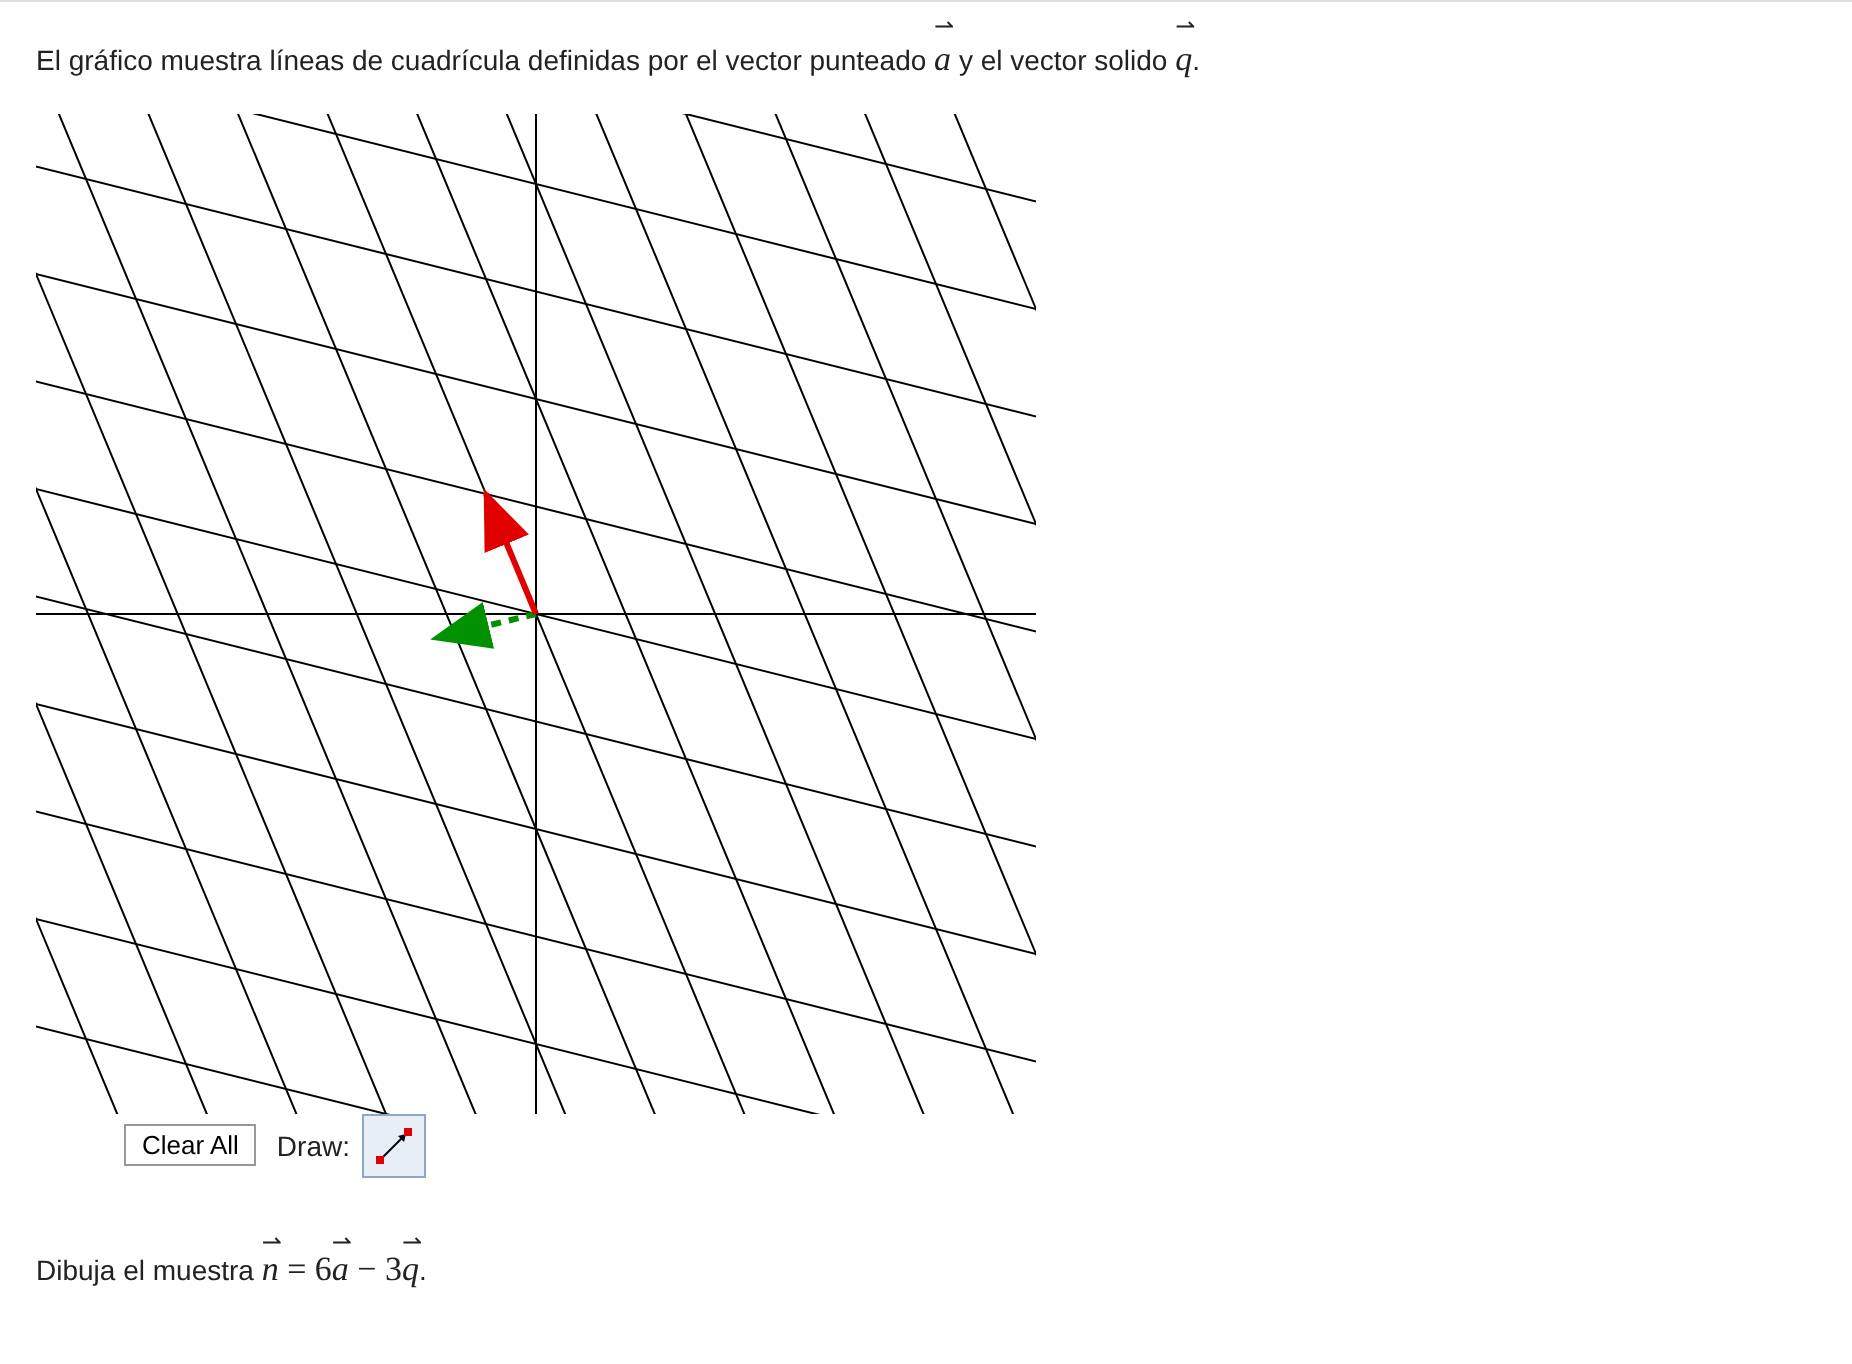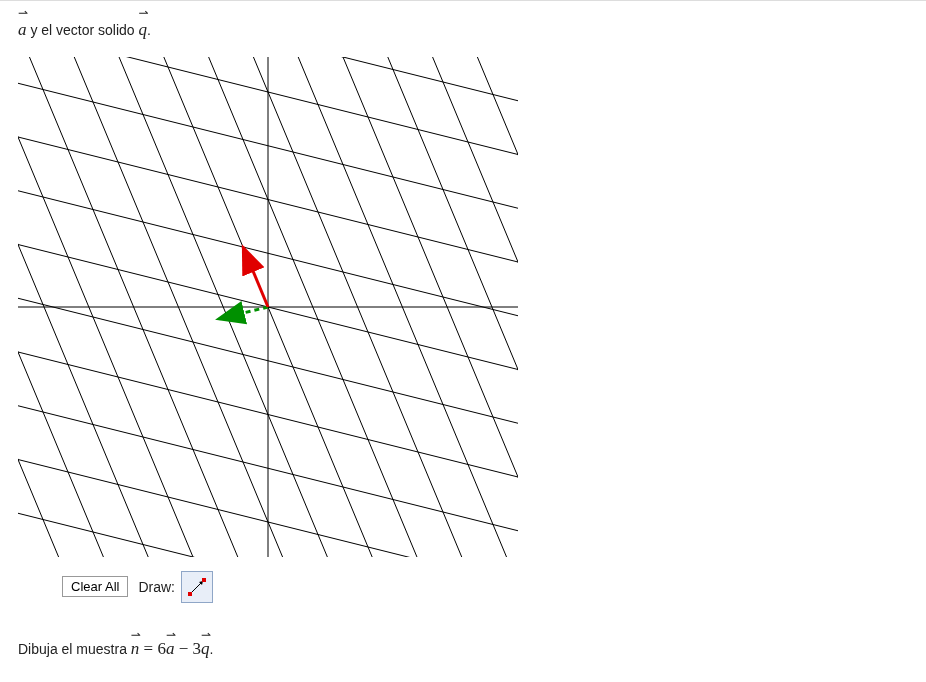--- a/index.html
+++ b/index.html
@@ -43,21 +43,21 @@
       text-align: center;
     }
     .graph {
       display: block;
       margin-left: 0px;
     }
     .controls {
       display: flex;
       align-items: center;
       gap: 6px;
-      margin-top: 14px;
+      margin-top: 0;
       margin-left: 10px;
       padding-left: 34px;
     }
     .clear-button {
       background: #fff;
       border: 1px solid #999;
       padding: 2px 8px;
       font-size: 13px;
       cursor: pointer;
       font-family: Verdana, Arial, sans-serif;
@@ -85,20 +85,21 @@
       font-size: 17px;
     }
   </style>
 </head>
 <body>
 
 <div class="top-divider"></div>
 <div class="content">
 
   <p class="prompt">
+    <span>El gráfico muestra líneas de cuadrícula definidas por el vector punteado </span>
     <span class="vec"><span class="arrow-top">⇀</span><span>a</span></span>
     <span> y el vector solido </span>
     <span class="vec"><span class="arrow-top">⇀</span><span>q</span></span><span>.</span>
   </p>
 
   <svg class="graph" width="500" height="500" viewBox="0 0 500 500">
     <defs>
       <clipPath id="clip">
           <rect x="0" y="0" width="500" height="500"></rect>
         </clipPath>

